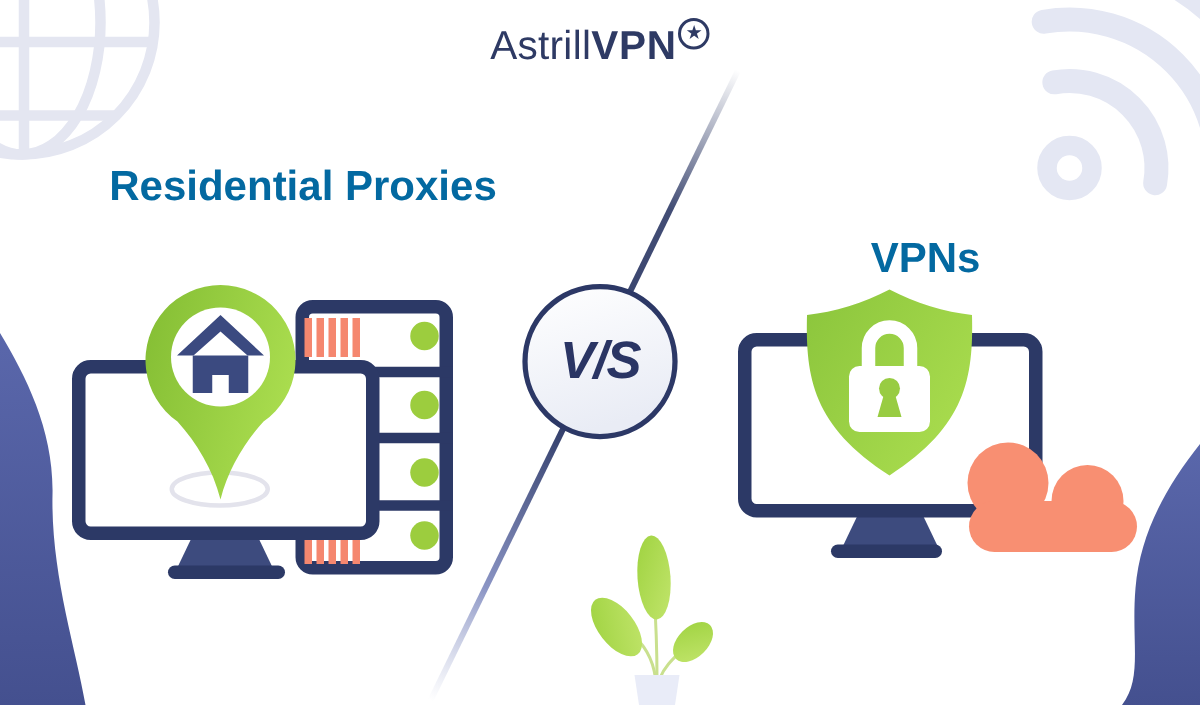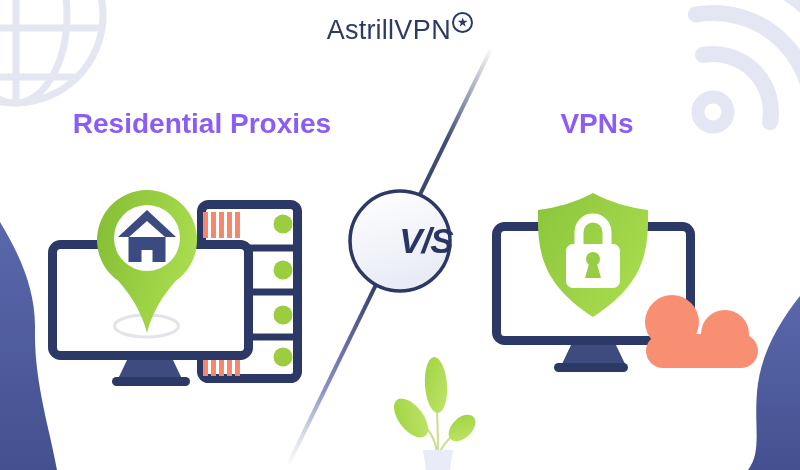--- a/index.html
+++ b/index.html
@@ -9,39 +9,38 @@
     font-family:"Liberation Sans", sans-serif;
   }
   .abs{position:absolute;}
   svg{display:block;}
   
   .logo{
     position:absolute;left:0;top:14px;width:800px;text-align:center;
     color:#2e3a64;font-size:27px;line-height:32px;white-space:nowrap;
   }
   .logo .bold{font-weight:400;letter-spacing:0.2px;}
-  .logo .light{font-weight:400;letter-spacing:0.5px;}
+  .logo .light{font-weight:700;letter-spacing:0.5px;}
   .logo .badge{
     display:inline-block;vertical-align:top;margin-top:-2px;margin-left:1px;
     width:17px;height:17px;border:2.5px solid #2e3a64;border-radius:50%;
     font-size:11px;line-height:17px;color:#2e3a64;text-align:center;font-weight:700;
   }
   
   .heading{
-    position:absolute;top:108px;color:#8b5cf6;font-weight:700;font-size:28px;
+    position:absolute;top:108px;color:#0369a1;font-weight:700;font-size:28px;
     text-align:center;white-space:nowrap;
   }
   .heading-left{left:37px;width:330px;}
-  .heading-right{left:482px;width:230px;}
+  .heading-right{left:502px;width:230px;margin-top:48px;}
   
   .vs-label{
     position:absolute;left:350px;top:221px;width:100px;text-align:center;
     color:#2a3564;font-weight:700;font-style:italic;font-size:35px;line-height:40px;
     letter-spacing:-1px;
-    padding-left:26px;
   }
 </style>
 </head>
 <body>
 
 <svg class="abs" style="left:0;top:0" width="140" height="135" viewBox="0 0 140 135" aria-hidden="true">
   <g stroke="#e4e6f1" stroke-width="7" fill="none">
     <circle cx="15" cy="15" r="88"></circle>
     <ellipse cx="15" cy="15" rx="52" ry="88"></ellipse>
     <line x1="16" y1="-73" x2="16" y2="103"></line>

